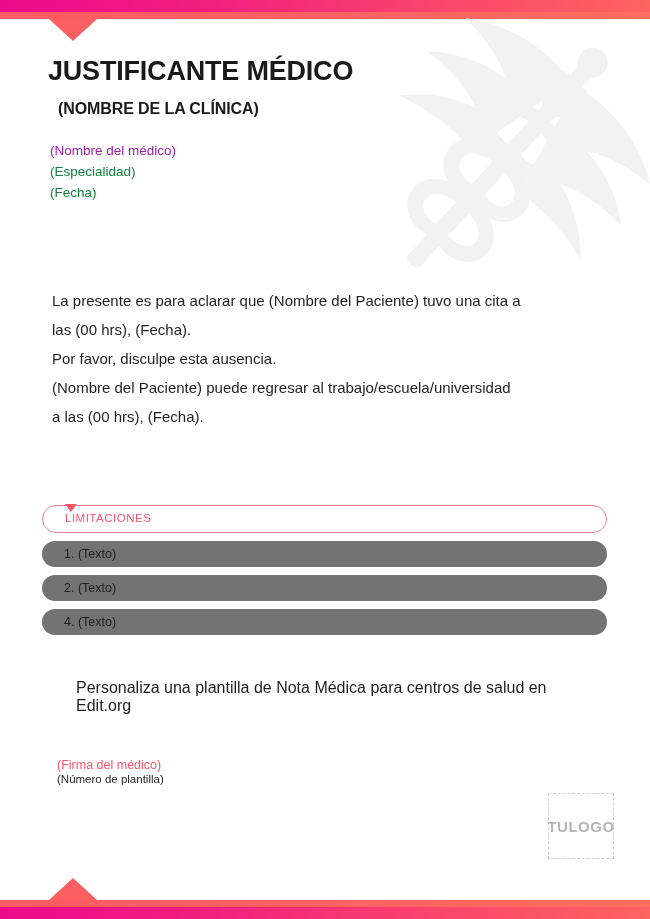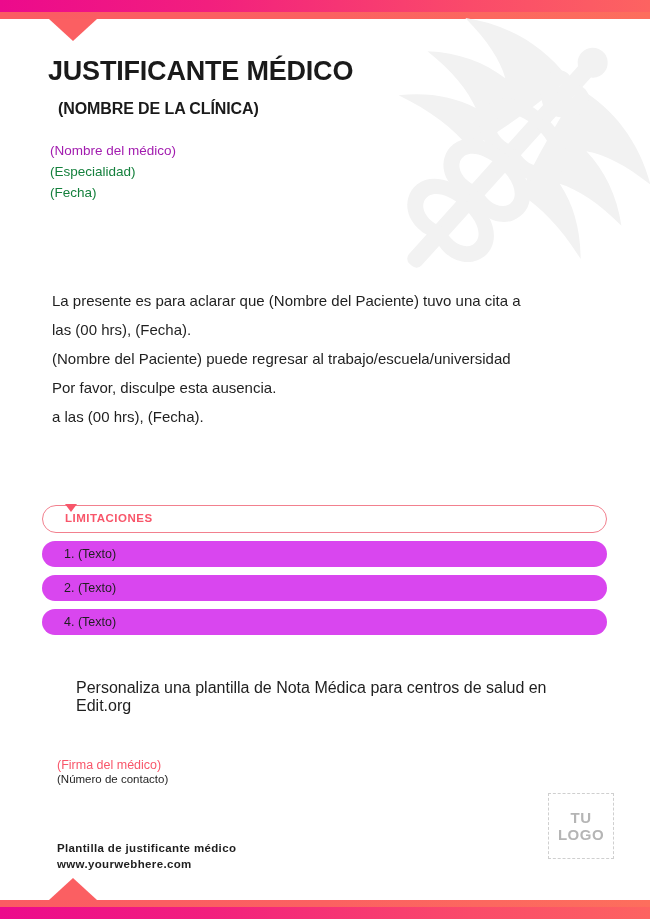--- a/index.html
+++ b/index.html
@@ -155,21 +155,21 @@
     box-sizing: border-box;
     border: 1.4px solid #f2808e;
     border-radius: 16px;
     background: #ffffff;
   }
   .lim-header-label {
     position: absolute;
     left: 22px;
     top: 6px;
     font-size: 11.5px;
-    font-weight: bold;
+    font-weight: normal;
     letter-spacing: 0.5px;
     color: #f8566a;
   }
   .lim-notch {
     position: absolute;
     left: 65px;
     top: 504px;
     width: 0; height: 0;
     border-left: 6px solid transparent;
     border-right: 6px solid transparent;
@@ -179,21 +179,21 @@
   .lim-list {
     position: absolute;
     left: 42px;
     top: 541px;
     width: 565px;
   }
   .lim-row {
     position: relative;
     height: 26px;
     margin-bottom: 8px;
-    background: #d946ef;
+    background: #737373;
     border-radius: 13px;
     text-decoration: underline;
   }
   .lim-row-text {
     position: absolute;
     left: 22px;
     top: 6px;
     font-size: 12.5px;
     color: #1f1f1f;
   }
@@ -239,21 +239,21 @@
   
   .logo-box {
     position: absolute;
     left: 548px;
     top: 793px;
     width: 66px;
     height: 66px;
     box-sizing: border-box;
     border: 1.5px dashed #cfcfcf;
     display: flex;
-    flex-direction: column;
+    flex-direction: row;
     align-items: center;
     justify-content: center;
     line-height: 17px;
   }
   .logo-box span {
     font-size: 15px;
     font-weight: bold;
     color: #b5b5b5;
     letter-spacing: 0.5px;
   }
@@ -314,22 +314,22 @@
 
     <div class="doctor-block">
       <div class="doctor-name">(Nombre del médico)</div>
       <div class="doctor-specialty">(Especialidad)</div>
       <div class="doctor-date">(Fecha)</div>
     </div>
 
     <div class="body-block">
       <p>La presente es para aclarar que (Nombre del Paciente) tuvo una cita a</p>
       <p>las (00 hrs), (Fecha).</p>
+      <p>Por favor, disculpe esta ausencia.</p>
       <p>(Nombre del Paciente) puede regresar al trabajo/escuela/universidad</p>
-      <p>Por favor, disculpe esta ausencia.</p>
       <p>a las (00 hrs), (Fecha).</p>
     </div>
 
     <div class="lim-header">
       <span class="lim-header-label">LIMITACIONES</span>
     </div>
     <div class="lim-notch"></div>
 
     <div class="lim-list">
       <div class="lim-row">
@@ -340,27 +340,23 @@
       </div>
       <div class="lim-row">
         <span class="lim-row-text">4. (Texto)</span>
       </div>
     </div>
 
     <div class="promo">Personaliza una plantilla de Nota Médica para centros de salud en Edit.org</div>
 
     <div class="signature-name">(Firma del médico)</div>
     <div class="signature-details">
-      <div>(Número de contacto)</div>
-    </div>
-
-    <div class="footer-block">
-      <div class="footer-title">Plantilla de justificante médico</div>
-      <div class="footer-url">www.yourwebhere.com</div>
-    </div>
+      <div>(Número de plantilla)</div>
+    </div>
+
 
     <div class="logo-box">
       <span>TU</span>
       <span>LOGO</span>
     </div>
 
   </div>
 
   <div class="bot-notch"></div>
   <div class="botbar-wrap">

